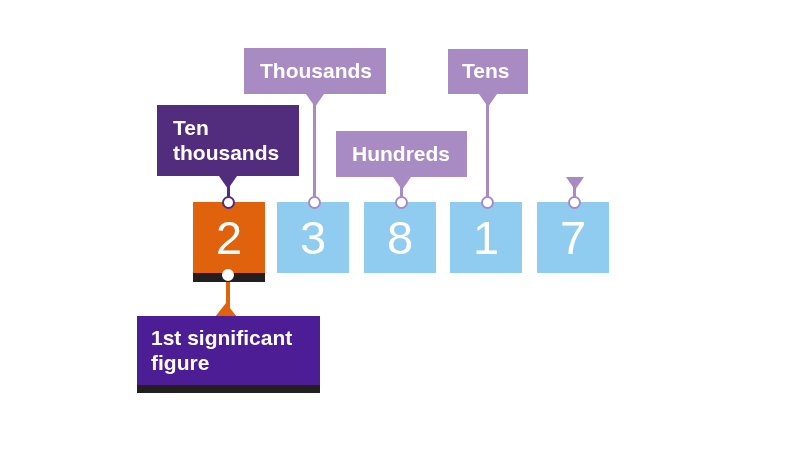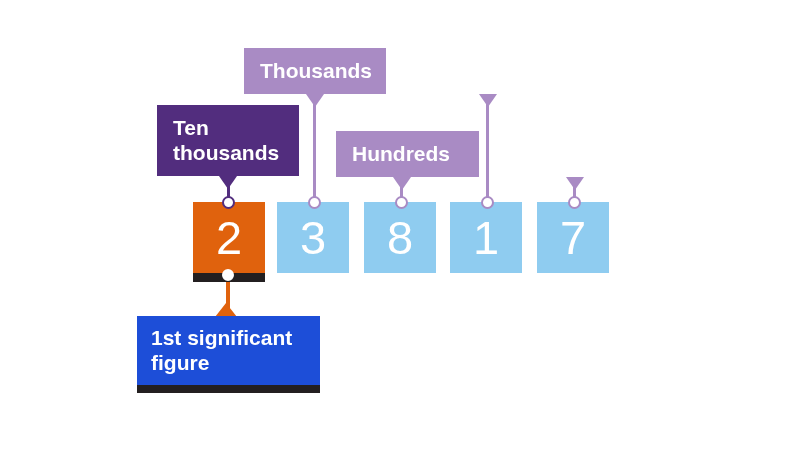--- a/index.html
+++ b/index.html
@@ -38,21 +38,21 @@
     display: flex;
     align-items: center;
     z-index: 3;
   }
   .callout .ctext {
     display: block;
     line-height: 1.18;
   }
   .callout.light { background: #a98bc4; }
   .callout.dark  { background: #522d7e; justify-content: center; }
-  .callout.orange{ background: #1d4ed8; }
+  .callout.orange{ background: #4c1d95; }
 
   
   .tail {
     position: absolute;
     width: 0;
     height: 0;
     z-index: 3;
   }
   .tail.light {
     border-left: 9px solid transparent;
@@ -122,28 +122,31 @@
   <div class="connector" style="left:486px; top:100px; height:112px;"></div>
   <div class="connector" style="left:573px; top:183px; height:29px;"></div>
   <div class="connector dark" style="left:227px; top:182px; height:30px;"></div>
   <div class="connector orange" style="left:226px; top:272px; height:48px;"></div>
 
   <div class="callout light" style="left:244px; top:48px; width:142px; height:46px; padding:0 16px; font-size:21px;">
     <span class="ctext">Thousands</span>
   </div>
   <div class="tail light" style="left:306px; top:94px;"></div>
 
+  <div class="callout light" style="left:448px; top:49px; width:80px; height:45px; padding:0 14px; font-size:21px;">
+    <span class="ctext">Tens</span>
+  </div>
   <div class="tail light" style="left:479px; top:94px;"></div>
 
   <div class="callout dark" style="left:157px; top:105px; width:142px; height:71px; padding:0 16px; font-size:21px;">
     <span class="ctext">Ten thousands</span>
   </div>
   <div class="tail dark" style="left:219px; top:176px;"></div>
 
-  <div class="callout light" style="left:336px; top:131px; width:143px; height:46px; padding:0 16px; font-size:21px;">
+  <div class="callout light" style="left:336px; top:131px; width:131px; height:46px; padding:0 16px; font-size:21px;">
     <span class="ctext">Hundreds</span>
   </div>
   <div class="tail light" style="left:393px; top:177px;"></div>
 
   <div class="tail light" style="left:566px; top:177px;"></div>
 
   <div class="digit orange" style="left:193px; top:202px; width:72px; height:71px;">
     <span>2</span>
   </div>
   <div class="underbar" style="left:193px; top:273px; width:72px; height:9px;"></div>

